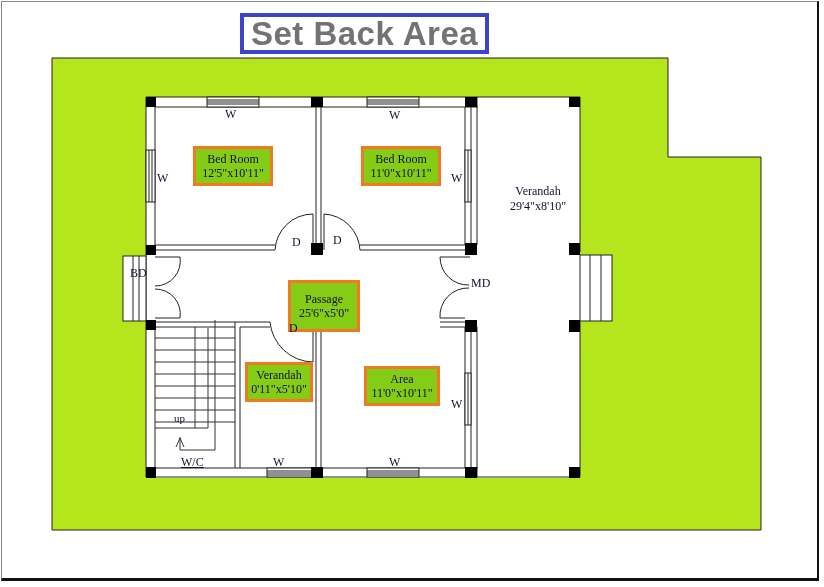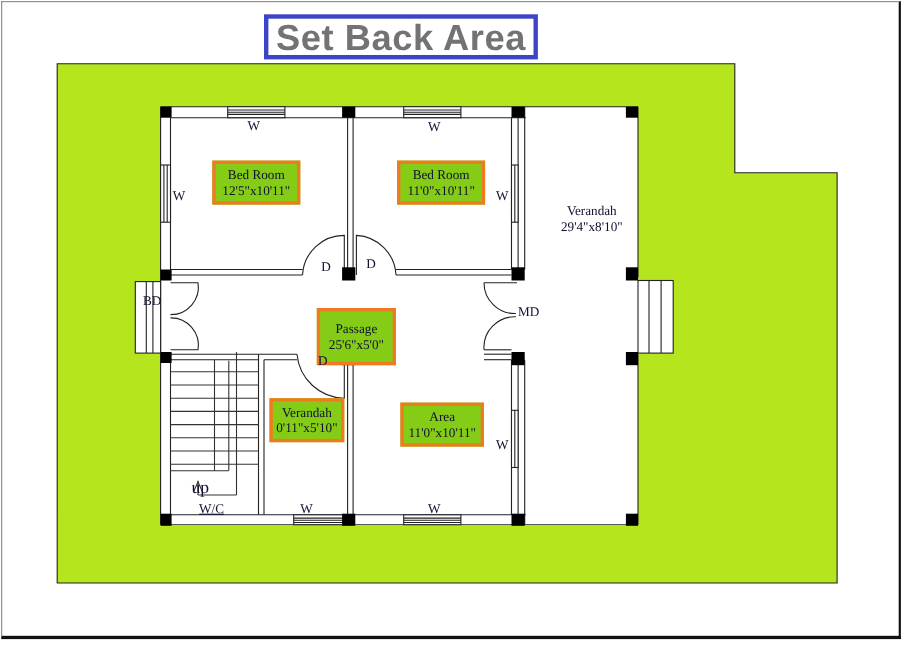--- a/index.html
+++ b/index.html
@@ -226,13 +226,13 @@
 <span class="lbl" style="left:451px; top:171px;">W</span>
 <span class="lbl" style="left:451px; top:397px;">W</span>
 <span class="lbl" style="left:273px; top:455px;">W</span>
 <span class="lbl" style="left:389px; top:455px;">W</span>
 <span class="lbl" style="left:292px; top:235px;">D</span>
 <span class="lbl" style="left:333px; top:233px;">D</span>
 <span class="lbl" style="left:289px; top:321px;">D</span>
 <span class="lbl" style="left:130px; top:266px;">BD</span>
 <span class="lbl" style="left:471px; top:276px;">MD</span>
 <span class="lbl" style="left:181px; top:455px;text-decoration:underline;">W/C</span>
-<span class="lbl" style="left:174px; top:437px; font-size:16px;">up</span>
+<span class="lbl" style="left:174px; top:411px; font-size:11px;">up</span>
 
 </body></html>

